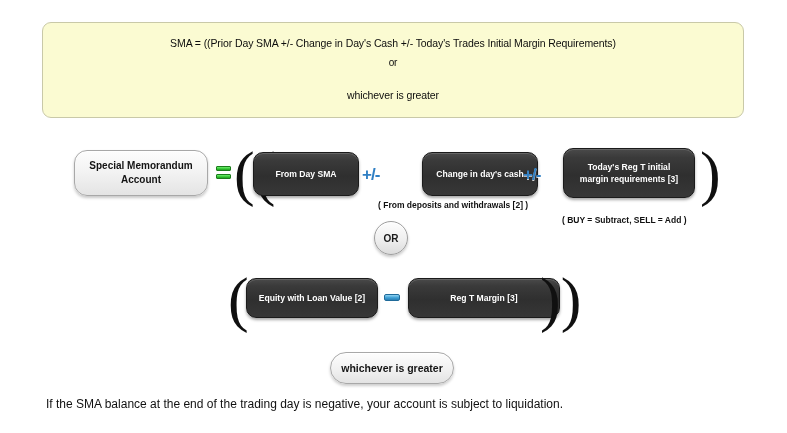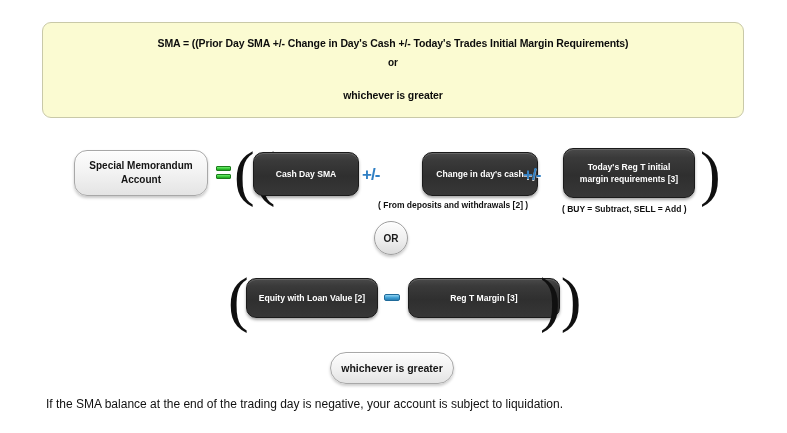--- a/index.html
+++ b/index.html
@@ -25,21 +25,21 @@
     height: 96px;
     background: #fbfbd2;
     border: 1px solid #c9c9a8;
     border-radius: 9px;
     box-sizing: border-box;
     text-align: center;
     padding-top: 11px;
   }
   .banner-line {
     font-size: 10.5px;
-    font-weight: bold;
+    font-weight: normal;
     letter-spacing: -0.1px;
     line-height: 19px;
     color: #0d0d0d;
   }
   .banner-line.or-line { font-size: 10px; }
   .banner-line.greater { margin-top: 14px; }
 
   
   .dark-box {
     position: absolute;
@@ -193,39 +193,39 @@
 <div class="light-box" style="left:74px; top:150px; width:134px; height:46px; white-space:pre-line;">Special Memorandum
 Account</div>
 
 <div class="op-equals" style="left:216px; top:166px;">
   <span></span>
     <span></span>
 </div>
 
 <div class="paren" style="left:234px; top:142px;">((</div>
 
-<div class="dark-box" style="left:253px; top:152px; width:106px; height:44px;">Cash Day SMA</div>
+<div class="dark-box" style="left:253px; top:152px; width:106px; height:44px;">From Day SMA</div>
 
 <div class="op-plusminus" style="left:362px; top:165px;">
   <span>+/-</span>
 </div>
 
 <div class="dark-box" style="left:400px; top:152px; width:116px; height:44px;margin-left:22px;">Change in day's cash</div>
 
 <div class="op-plusminus" style="left:523px; top:165px;">
   <span>+/-</span>
 </div>
 
 <div class="dark-box" style="left:563px; top:148px; width:132px; height:50px; white-space:pre-line;">Today's Reg T initial
 margin requirements [3]</div>
 
 <div class="paren" style="left:700px; top:142px;">)</div>
 
 <div class="footnote" style="left:378px; top:200px;">( From deposits and withdrawals [2] )</div>
-<div class="footnote" style="left:562px; top:204px;">( BUY = Subtract, SELL = Add )</div>
+<div class="footnote" style="left:562px; top:215px;">( BUY = Subtract, SELL = Add )</div>
 
 <div id="or-badge">OR</div>
 
 <div class="paren" style="left:228px; top:268px;">(</div>
 
 <div class="dark-box" style="left:246px; top:278px; width:132px; height:40px;">Equity with Loan Value [2]</div>
 
 <div class="op-minus" style="left:384px; top:294px;"></div>
 
 <div class="dark-box" style="left:408px; top:278px; width:152px; height:40px;">Reg T Margin [3]</div>

